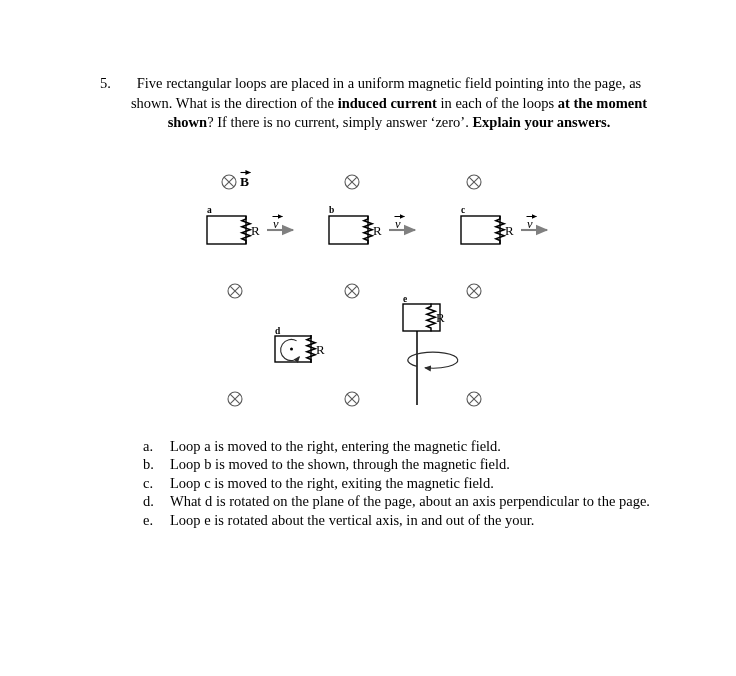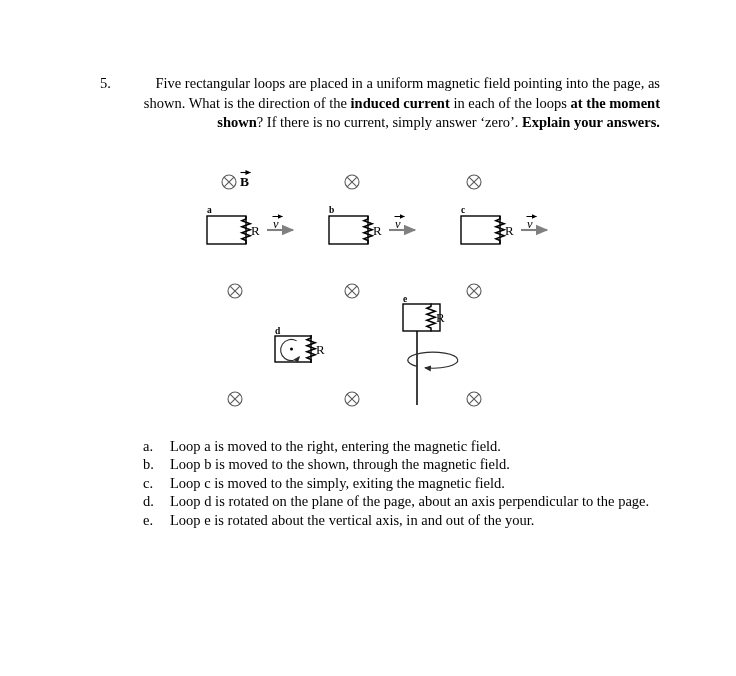--- a/index.html
+++ b/index.html
@@ -28,21 +28,21 @@
     left: 0;
     top: 0;
     width: 18px;
     font-size: 14.5px;
     line-height: 19.5px;
   }
   #question-block .qtext {
     margin-left: 18px;
     font-size: 14.5px;
     line-height: 19.5px;
-    text-align: right;
+    text-align: center;
   }
   .b { font-weight: bold; }
 
   
   #diagram {
     position: absolute;
     left: 0;
     top: 0;
     width: 736px;
     height: 676px;
@@ -181,23 +181,23 @@
   <p class="ans-row">
     <span class="marker">a.</span>
     <span class="ans-text">Loop a is moved to the right, entering the magnetic field.</span>
   </p>
   <p class="ans-row">
     <span class="marker">b.</span>
     <span class="ans-text">Loop b is moved to the shown, through the magnetic field.</span>
   </p>
   <p class="ans-row">
     <span class="marker">c.</span>
-    <span class="ans-text">Loop c is moved to the simply, exiting the magnetic field.</span>
+    <span class="ans-text">Loop c is moved to the right, exiting the magnetic field.</span>
   </p>
   <p class="ans-row">
     <span class="marker">d.</span>
-    <span class="ans-text">Loop d is rotated on the plane of the page, about an axis perpendicular to the page.</span>
+    <span class="ans-text">What d is rotated on the plane of the page, about an axis perpendicular to the page.</span>
   </p>
   <p class="ans-row">
     <span class="marker">e.</span>
     <span class="ans-text">Loop e is rotated about the vertical axis, in and out of the your.</span>
   </p>
 </div>
 
 </body></html>

